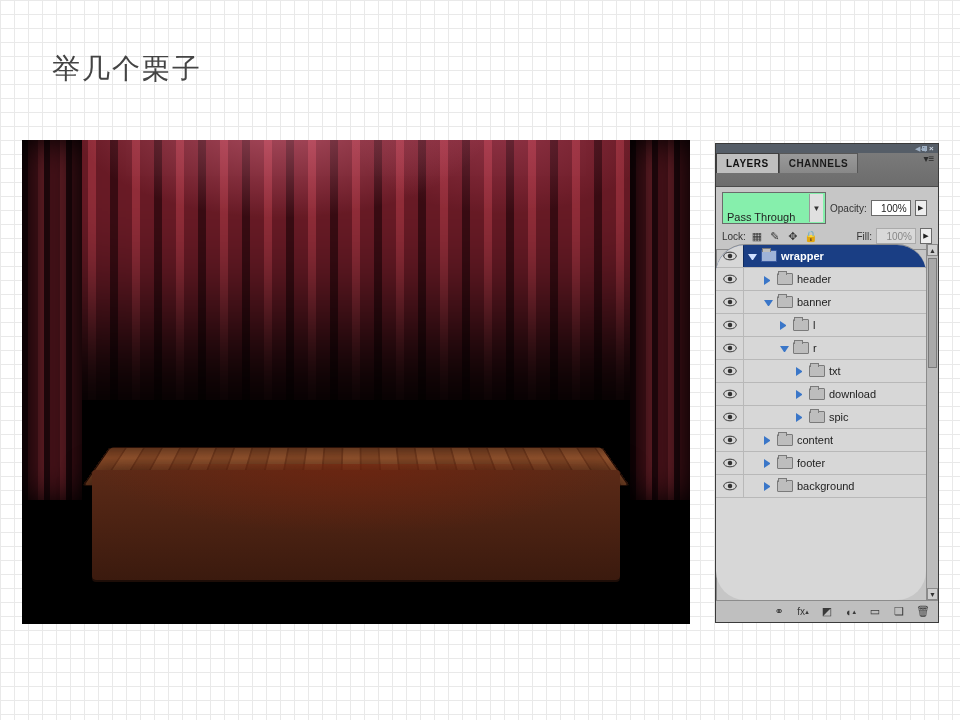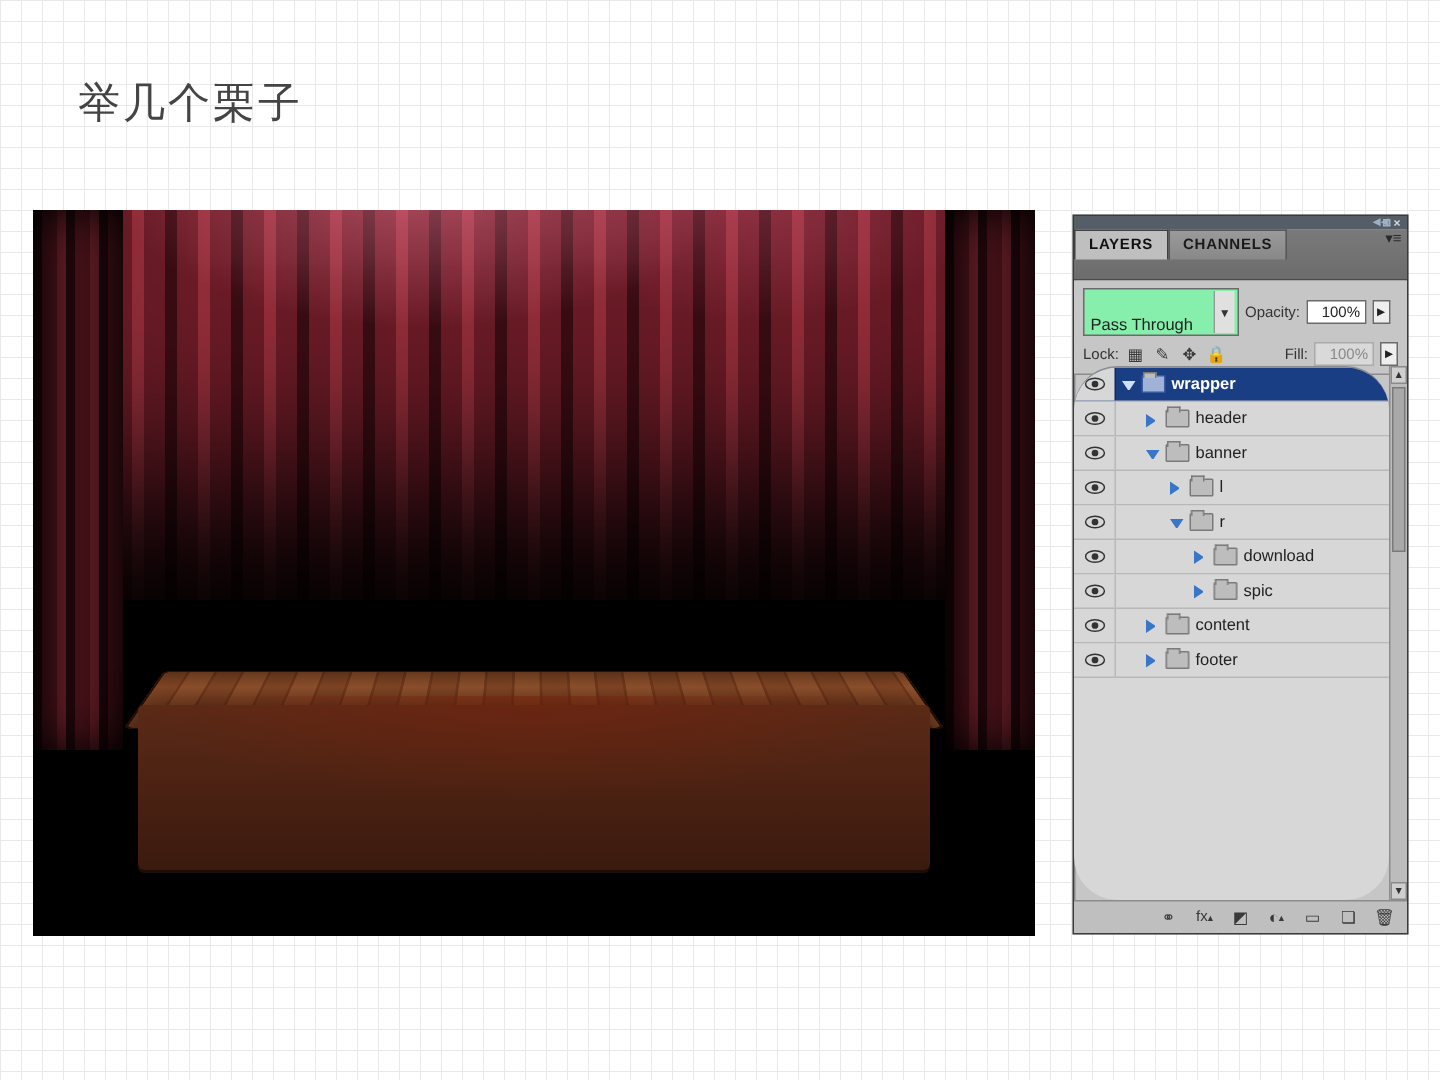--- a/index.html
+++ b/index.html
@@ -213,20 +213,33 @@
       <div class="layer">
         <div class="eye">
           <svg viewBox="0 0 20 12">
             <ellipse cx="10" cy="6" rx="9" ry="5.5" fill="none" stroke="#333" stroke-width="1.4"></ellipse>
             <circle cx="10" cy="6" r="3.2" fill="#333"></circle>
           </svg>
         </div>
         <div class="tree" style="padding-left: 52px;">
           <span class="tw right"></span>
           <span class="folder"></span>
+          <span class="name">txt</span>
+        </div>
+      </div>
+      <div class="layer">
+        <div class="eye">
+          <svg viewBox="0 0 20 12">
+            <ellipse cx="10" cy="6" rx="9" ry="5.5" fill="none" stroke="#333" stroke-width="1.4"></ellipse>
+            <circle cx="10" cy="6" r="3.2" fill="#333"></circle>
+          </svg>
+        </div>
+        <div class="tree" style="padding-left: 52px;">
+          <span class="tw right"></span>
+          <span class="folder"></span>
           <span class="name">download</span>
         </div>
       </div>
       <div class="layer">
         <div class="eye">
           <svg viewBox="0 0 20 12">
             <ellipse cx="10" cy="6" rx="9" ry="5.5" fill="none" stroke="#333" stroke-width="1.4"></ellipse>
             <circle cx="10" cy="6" r="3.2" fill="#333"></circle>
           </svg>
         </div>
@@ -253,20 +266,33 @@
         <div class="eye">
           <svg viewBox="0 0 20 12">
             <ellipse cx="10" cy="6" rx="9" ry="5.5" fill="none" stroke="#333" stroke-width="1.4"></ellipse>
             <circle cx="10" cy="6" r="3.2" fill="#333"></circle>
           </svg>
         </div>
         <div class="tree" style="padding-left: 20px;">
           <span class="tw right"></span>
           <span class="folder"></span>
           <span class="name">footer</span>
+        </div>
+      </div>
+      <div class="layer">
+        <div class="eye">
+          <svg viewBox="0 0 20 12">
+            <ellipse cx="10" cy="6" rx="9" ry="5.5" fill="none" stroke="#333" stroke-width="1.4"></ellipse>
+            <circle cx="10" cy="6" r="3.2" fill="#333"></circle>
+          </svg>
+        </div>
+        <div class="tree" style="padding-left: 20px;">
+          <span class="tw right"></span>
+          <span class="folder"></span>
+          <span class="name">background</span>
         </div>
       </div>
     </div>
 
   <div class="scrollbar">
     <div class="sb-btn">▲</div>
     <div class="sb-thumb"></div>
     <div class="sb-btn" style="position:absolute;bottom:0;left:0;right:0">▼</div>
   </div>
 

